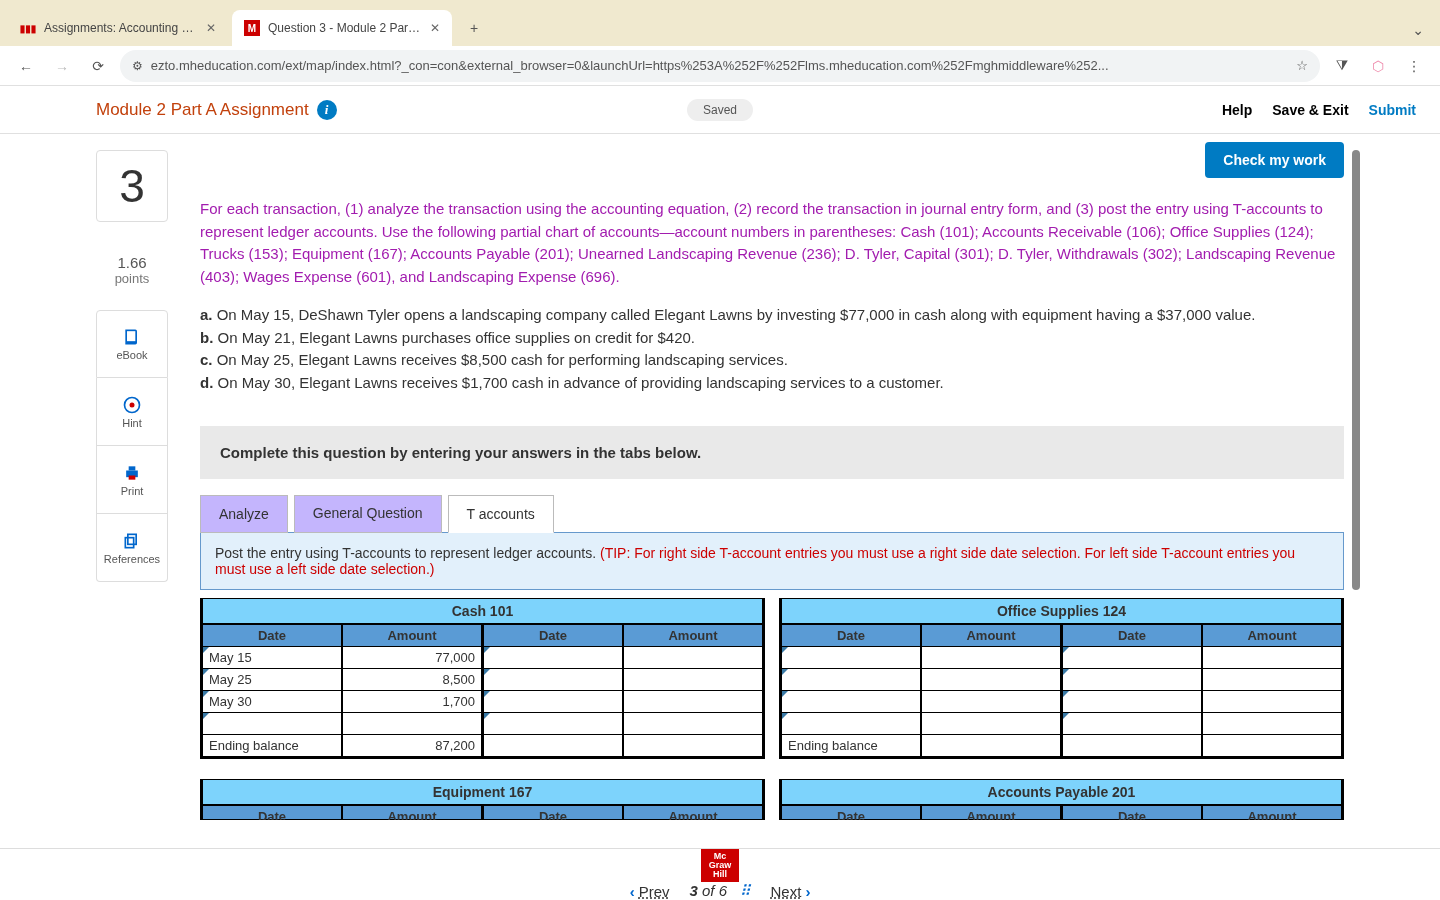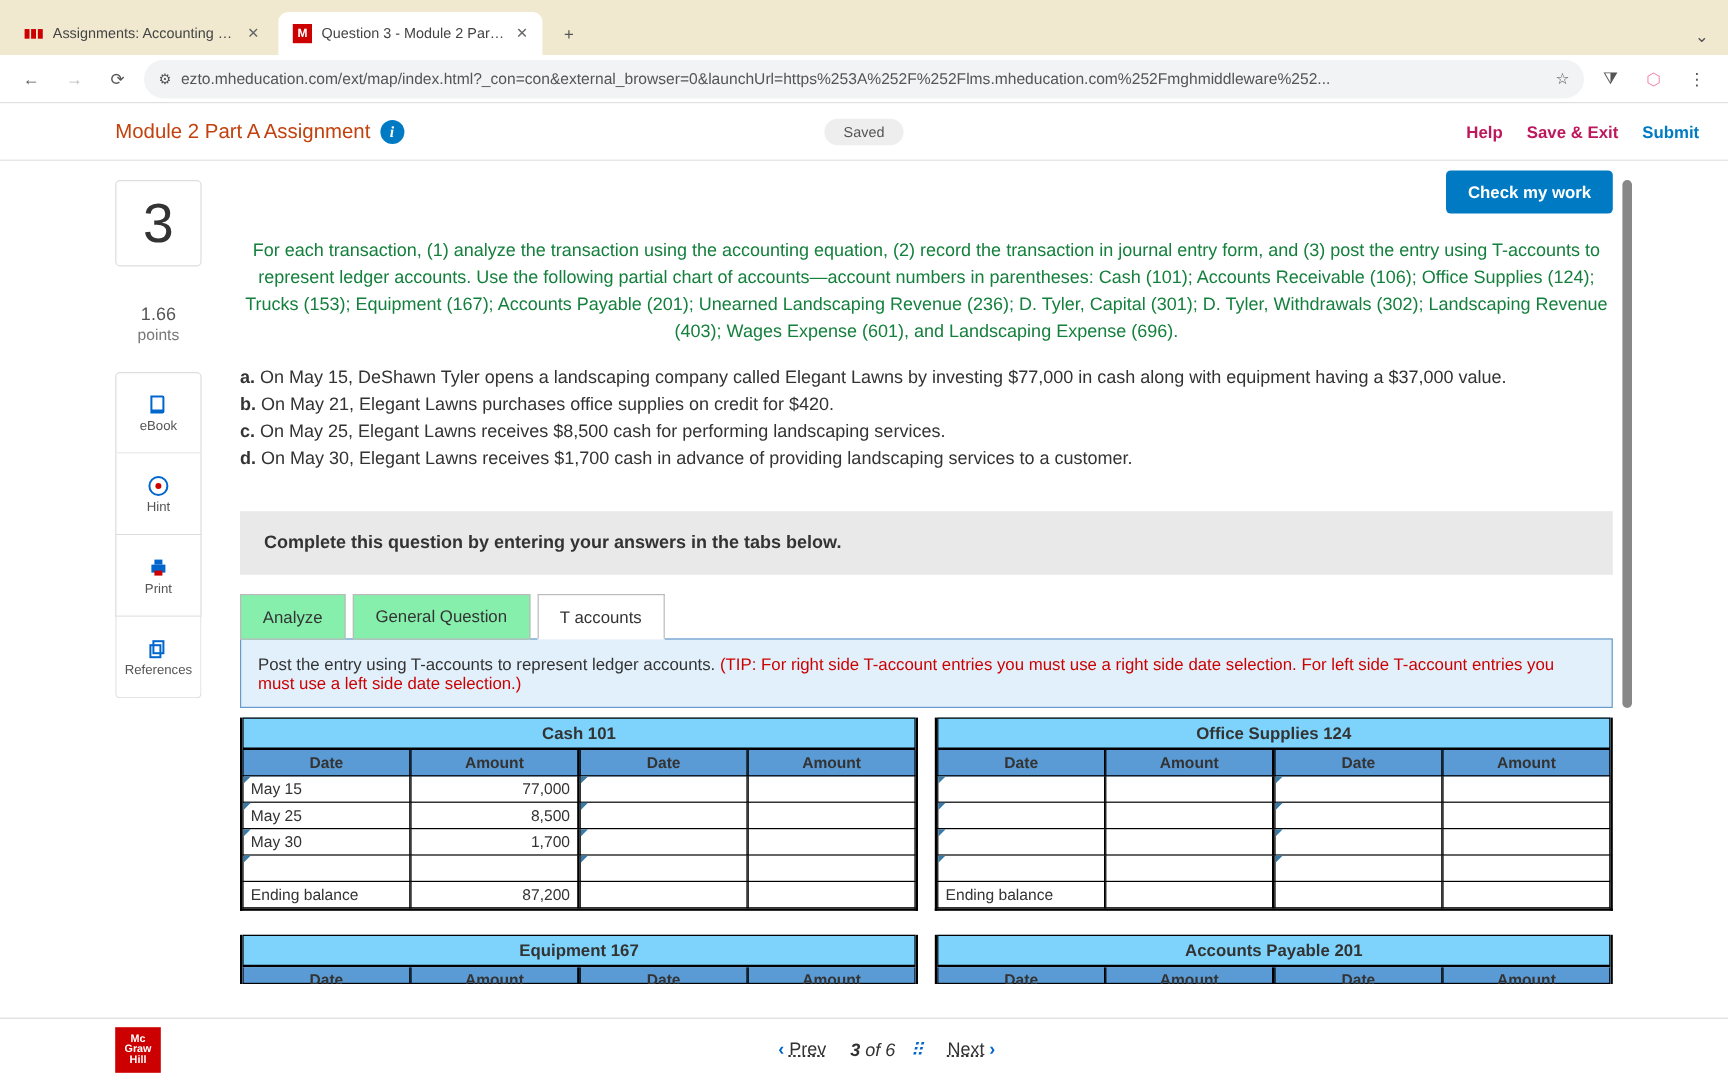--- a/index.html
+++ b/index.html
@@ -23,64 +23,64 @@
 .nav-btn.disabled { color: #bbb; }
 .url-bar { flex: 1; background: #f1f3f4; border-radius: 18px; height: 32px; display: flex; align-items: center; padding: 0 12px; font-size: 13px; color: #555; gap: 8px; }
 .url-text { flex: 1; overflow: hidden; white-space: nowrap; text-overflow: ellipsis; }
 
 
 .app-header { height: 48px; display: flex; align-items: center; padding: 0 24px 0 96px; border-bottom: 1px solid #e0e0e0; }
 .assignment-title { font-size: 17px; color: #c2410c; margin-right: 8px; }
 .info-icon { width: 20px; height: 20px; background: #007bc3; border-radius: 50%; color: #fff; display: inline-flex; align-items: center; justify-content: center; font-size: 13px; font-weight: bold; font-style: italic; font-family: Georgia, serif; }
 .saved-pill { margin-left: auto; margin-right: auto; background: #eee; border-radius: 12px; padding: 4px 16px; font-size: 12px; color: #555; position: absolute; left: 50%; transform: translateX(-50%); }
 .app-header-right { margin-left: auto; display: flex; gap: 20px; align-items: center; }
-.hdr-link { font-size: 14px; font-weight: bold; color: #be185d; cursor: pointer; }
+.hdr-link { font-size: 14px; font-weight: bold; color: #000000; cursor: pointer; }
 .hdr-link.submit { color: #007bc3; }
 
 
 .content-wrap { display: flex; padding: 16px 96px 0 96px; position: relative; height: calc(900px - 46px - 40px - 48px - 52px); }
 .left-col { width: 72px; display: flex; flex-direction: column; align-items: center; margin-right: 32px; }
 .qnum-box { width: 72px; height: 72px; border: 1px solid #ddd; border-radius: 4px; display: flex; align-items: center; justify-content: center; font-size: 46px; font-weight: 300; margin-bottom: 32px; }
 .points-num { font-size: 15px; color: #555; }
 .points-label { font-size: 13px; color: #777; margin-bottom: 24px; }
 .tool-btn { width: 72px; height: 68px; border: 1px solid #ddd; display: flex; flex-direction: column; align-items: center; justify-content: center; font-size: 11px; color: #555; cursor: pointer; background: #fff; gap: 2px; }
 .tool-btn + .tool-btn { border-top: none; }
 .tool-btn svg { width: 20px; height: 20px; }
 
 .main-col { flex: 1; position: relative; }
 .check-work-btn { position: absolute; right: 0; top: -8px; background: #007bc3; color: #fff; border: none; padding: 10px 18px; font-size: 14px; font-weight: bold; border-radius: 4px; cursor: pointer; }
-.question-text { padding-top: 48px; line-height: 1.5; font-size: 15px; color: #15803d; text-align: center; }
+.question-text { padding-top: 48px; line-height: 1.5; font-size: 15px; color: #a21caf; }
 .q-items { margin-top: 16px; padding-left: 0; }
 .q-item { font-size: 15px; line-height: 1.5; padding-left: 20px; text-indent: -20px; }
 
 .instruction-band { background: #e9e9e9; padding: 18px 20px; margin-top: 32px; font-weight: bold; font-size: 15px; }
 
 .tabs-row { display: flex; margin-top: 16px; }
-.answer-tab { border: 1px solid #bbb; padding: 10px 18px; font-size: 14px; text-align: center; cursor: pointer; background: #86efac; margin-right: 6px; }
+.answer-tab { border: 1px solid #bbb; padding: 10px 18px; font-size: 14px; text-align: center; cursor: pointer; background: #c4b5fd; margin-right: 6px; }
 .answer-tab.active { background: #fff; border-bottom: 1px solid #fff; position: relative; z-index: 2; }
 
 .tab-content { border: 1px solid #6699cc; background: #e2f0fb; padding: 12px 14px; margin-top: -1px; }
 .tc-text { font-size: 14px; margin-top: 16px; }
 .tc-tip { color: #cc0000; }
 
 
 .tacct-container { display: flex; gap: 14px; margin-top: 8px; }
 .tacct { border: 2px solid #000; border-top: none; flex: 1; }
 .tacct-title { background: #7dd3fc; border: 1px solid #000; border-bottom: 2px solid #000; text-align: center; font-weight: bold; font-size: 14px; padding: 4px; }
 .tacct-hdr-row { display: flex; background: #5a9bd5; }
 .tacct-hdr-row .th { flex: 1; text-align: center; font-weight: bold; font-size: 13px; border: 1px solid #000; border-top: none; padding: 3px; }
 .tacct-body-row { display: flex; }
 .tacct-body-row .td { flex: 1; border: 1px solid #000; border-top: none; padding: 3px 6px; font-size: 13px; min-height: 22px; position: relative; }
 .td.date-cell::before { content: ''; position: absolute; left: 0; top: 0; width: 0; height: 0; border-top: 6px solid #3a7aa6; border-right: 6px solid transparent; }
 .td.amt { text-align: right; }
 .tacct-end-row .td.label { font-size: 13px; }
 .tacct-mid-border-l { border-right: 2px solid #000 !important; }
 
 
-.footer { position: absolute; bottom: 0; left: 0; right: 0; height: 52px; border-top: 1px solid #ddd; display: flex; align-items: center; padding: 0 96px; background: #fff; }
+.footer { position: absolute; bottom: 0; left: 0; right: 0; height: 52px; border-top: 1px solid #ddd; display: flex; align-items: center; padding: 0 96px; background: #fff; flex-direction: column; }
 .mh-logo { width: 38px; height: 38px; background: #cc0000; color: #fff; font-size: 9px; font-weight: bold; line-height: 1; display: flex; flex-direction: column; align-items: center; justify-content: center; }
 .pager { margin: 0 auto; display: flex; align-items: center; gap: 20px; }
 .pager-btn { display: flex; align-items: center; gap: 4px; color: #333; cursor: pointer; font-size: 15px; }
 .pager-btn .chev { color: #0066cc; font-weight: bold; }
 .pager-info { font-size: 15px; font-style: italic; }
 .grid-icon { color: #0066cc; display: inline-block; }
 .underline-dotted { text-decoration: underline dotted; }
 
 .scrollbar-fake { position: absolute; right: -16px; top: 0; width: 8px; background: #888; border-radius: 4px; height: 440px; }
 </style>

